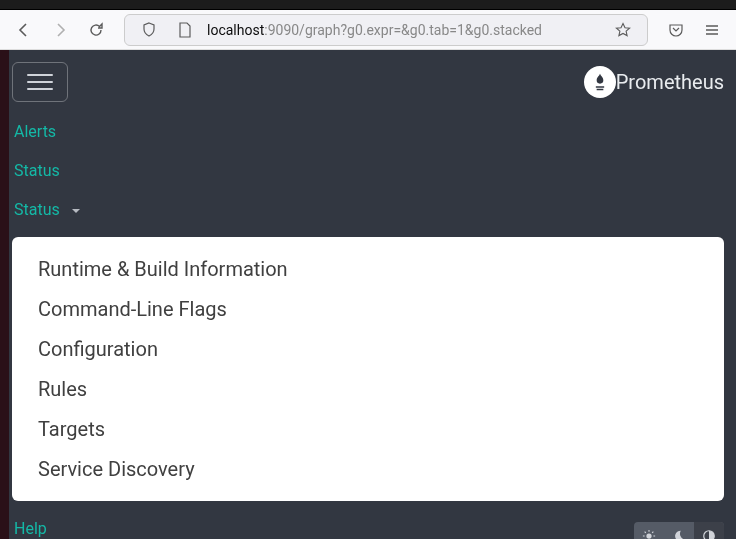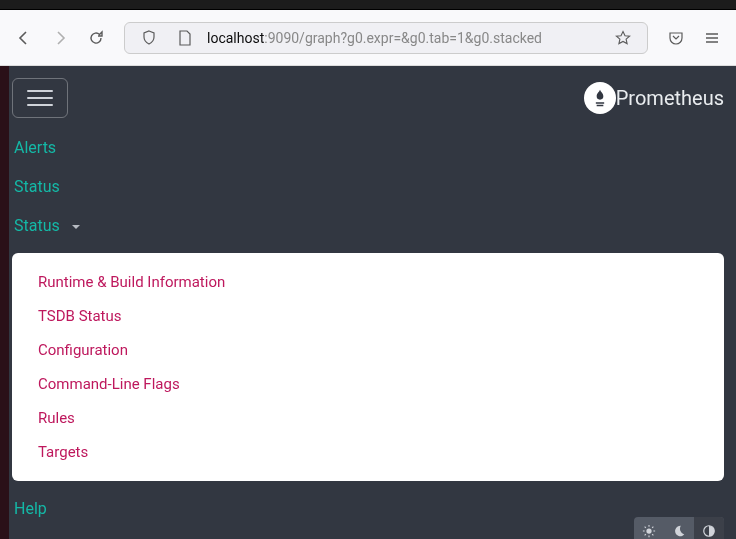--- a/index.html
+++ b/index.html
@@ -1,20 +1,20 @@
 <!DOCTYPE html>
 <html><head>
   <meta charset="utf-8">
   <style>
     * { margin: 0; padding: 0; box-sizing: border-box; }
     body { font-family: -apple-system, BlinkMacSystemFont, "Segoe UI", Roboto, sans-serif; width: 736px; height: 539px; background: #1a1e26; overflow: hidden; }
     
     
     .os-topbar { height: 10px; background: #1c1c1c; border-bottom: 1px solid #000; }
-    .browser-chrome { background: #f9f9fb; height: 56px; display: flex; align-items: center; padding: 0 10px; gap: 8px; border-bottom: 1px solid #ddd; }
+    .browser-chrome { background: #f9f9fb; height: 40px; display: flex; align-items: center; padding: 0 10px; gap: 8px; border-bottom: 1px solid #ddd; }
     .nav-btn { width: 28px; height: 28px; display: flex; align-items: center; justify-content: center; cursor: pointer; color: #5b5b5b; border-radius: 4px; }
     .nav-btn.disabled { color: #b0b0b0; }
     .url-bar { flex: 1; height: 32px; background: #f0f0f4; border: 1px solid #ccc; border-radius: 6px; display: flex; align-items: center; padding: 0 10px; gap: 8px; margin: 0 6px; }
     .url-text { flex: 1; font-size: 14px; color: #888; white-space: nowrap; overflow: hidden; }
     .url-text .host { color: #0c0c0d; }
     .toolbar-icon { width: 28px; height: 28px; display: flex; align-items: center; justify-content: center; color: #5b5b5b; cursor: pointer; }
     
     
     .app { background: #323741; min-height: calc(539px - 50px); padding: 12px; position: relative; }
     .sidebar-edge { position: absolute; left: 0; top: 0; bottom: 0; width: 9px; background: #2a1018; }
@@ -25,21 +25,21 @@
     
     .brand { display: flex; align-items: center; gap: 0; color: #e9ecef; font-size: 20px; }
     .brand-logo { width: 32px; height: 32px; background: #fff; border-radius: 50%; display: flex; align-items: center; justify-content: center; }
     .brand-logo svg { width: 20px; height: 20px; }
     
     .nav-item { padding: 10px 2px; color: #14b8a6; font-size: 16px; cursor: pointer; }
     .status-toggle { display: inline-flex; align-items: center; gap: 12px; }
     .caret { width: 0; height: 0; border-left: 4px solid transparent; border-right: 4px solid transparent; border-top: 4px solid #b6bac1; margin-top: 2px; }
     
     .dropdown { background: #fff; border-radius: 6px; margin: 8px 0; padding: 12px 0; }
-    .dropdown-item { padding: 8px 26px; color: #be185d; font-size: 15px; cursor: pointer; }
+    .dropdown-item { padding: 8px 26px; color: #404040; font-size: 20px; cursor: pointer; }
     
     .theme-switch { position: absolute; bottom: 10px; right: 12px; display: flex; background: #555b66; border-radius: 4px; overflow: hidden; }
     .theme-btn { width: 30px; height: 28px; display: flex; align-items: center; justify-content: center; color: #d0d3d9; cursor: pointer; }
     .theme-btn.active { background: #3c4049; }
   </style>
 </head>
 <body>
 
 <div class="os-topbar"></div>
 
@@ -112,25 +112,25 @@
   <div class="nav-item">Status</div>
   <div class="nav-item">
     <span class="status-toggle">
       <span>Status</span>
       <span class="caret"></span>
     </span>
   </div>
 
   <div class="dropdown">
     <div class="dropdown-item">Runtime &amp; Build Information</div>
-    <div class="dropdown-item">TSDB Status</div>
+    <div class="dropdown-item">Command-Line Flags</div>
     <div class="dropdown-item">Configuration</div>
-    <div class="dropdown-item">Command-Line Flags</div>
     <div class="dropdown-item">Rules</div>
     <div class="dropdown-item">Targets</div>
+    <div class="dropdown-item">Service Discovery</div>
   </div>
 
   <div class="nav-item">Help</div>
 
   <div class="theme-switch">
     <div class="theme-btn">
       <svg width="14" height="14" viewBox="0 0 16 16">
           <circle cx="8" cy="8" r="3" fill="currentColor"></circle>
           <g stroke="currentColor" stroke-width="1.3">
             <path d="M8 1v2M8 13v2M1 8h2M13 8h2M3 3l1.4 1.4M11.6 11.6L13 13M13 3l-1.4 1.4M4.4 11.6L3 13"></path>

